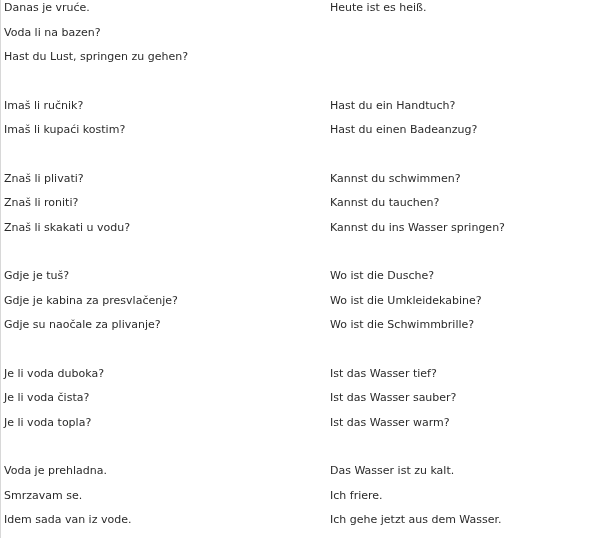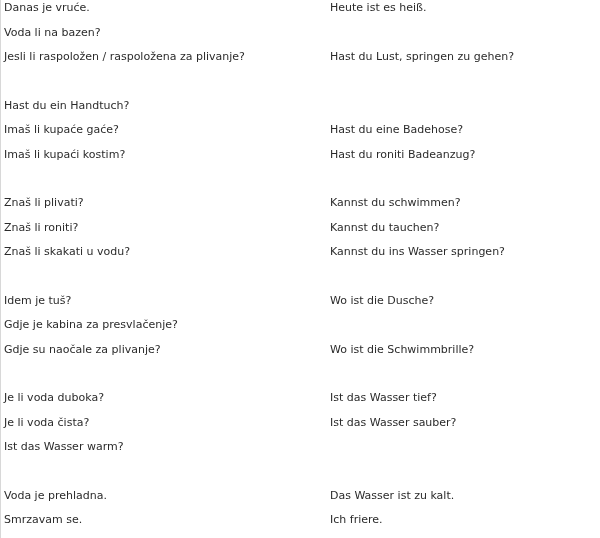--- a/index.html
+++ b/index.html
@@ -55,78 +55,76 @@
 
   <div class="group">
     <div class="row">
       <div class="cell-hr">Danas je vruće.</div>
       <div class="cell-de">Heute ist es heiß.</div>
     </div>
     <div class="row">
       <div class="cell-hr">Voda li na bazen?</div>
     </div>
     <div class="row">
-      <div class="cell-hr">Jesli li raspoložen / raspoložena za plivanje?</div>
       <div class="cell-de">Hast du Lust, springen zu gehen?</div>
     </div>
   </div>
 
   <div class="group">
     <div class="row">
+      <div class="cell-hr">Imaš li ručnik?</div>
       <div class="cell-de">Hast du ein Handtuch?</div>
     </div>
     <div class="row">
-      <div class="cell-hr">Imaš li kupaće gaće?</div>
-      <div class="cell-de">Hast du eine Badehose?</div>
-    </div>
-    <div class="row">
       <div class="cell-hr">Imaš li kupaći kostim?</div>
-      <div class="cell-de">Hast du roniti Badeanzug?</div>
+      <div class="cell-de">Hast du einen Badeanzug?</div>
     </div>
   </div>
 
   <div class="group">
     <div class="row">
       <div class="cell-hr">Znaš li plivati?</div>
       <div class="cell-de">Kannst du schwimmen?</div>
     </div>
     <div class="row">
       <div class="cell-hr">Znaš li roniti?</div>
       <div class="cell-de">Kannst du tauchen?</div>
     </div>
     <div class="row">
       <div class="cell-hr">Znaš li skakati u vodu?</div>
       <div class="cell-de">Kannst du ins Wasser springen?</div>
     </div>
   </div>
 
   <div class="group">
     <div class="row">
-      <div class="cell-hr">Idem je tuš?</div>
+      <div class="cell-hr">Gdje je tuš?</div>
       <div class="cell-de">Wo ist die Dusche?</div>
     </div>
     <div class="row">
       <div class="cell-hr">Gdje je kabina za presvlačenje?</div>
+      <div class="cell-de">Wo ist die Umkleidekabine?</div>
     </div>
     <div class="row">
       <div class="cell-hr">Gdje su naočale za plivanje?</div>
       <div class="cell-de">Wo ist die Schwimmbrille?</div>
     </div>
   </div>
 
   <div class="group">
     <div class="row">
       <div class="cell-hr">Je li voda duboka?</div>
       <div class="cell-de">Ist das Wasser tief?</div>
     </div>
     <div class="row">
       <div class="cell-hr">Je li voda čista?</div>
       <div class="cell-de">Ist das Wasser sauber?</div>
     </div>
     <div class="row">
+      <div class="cell-hr">Je li voda topla?</div>
       <div class="cell-de">Ist das Wasser warm?</div>
     </div>
   </div>
 
   <div class="group">
     <div class="row">
       <div class="cell-hr">Voda je prehladna.</div>
       <div class="cell-de">Das Wasser ist zu kalt.</div>
     </div>
     <div class="row">

